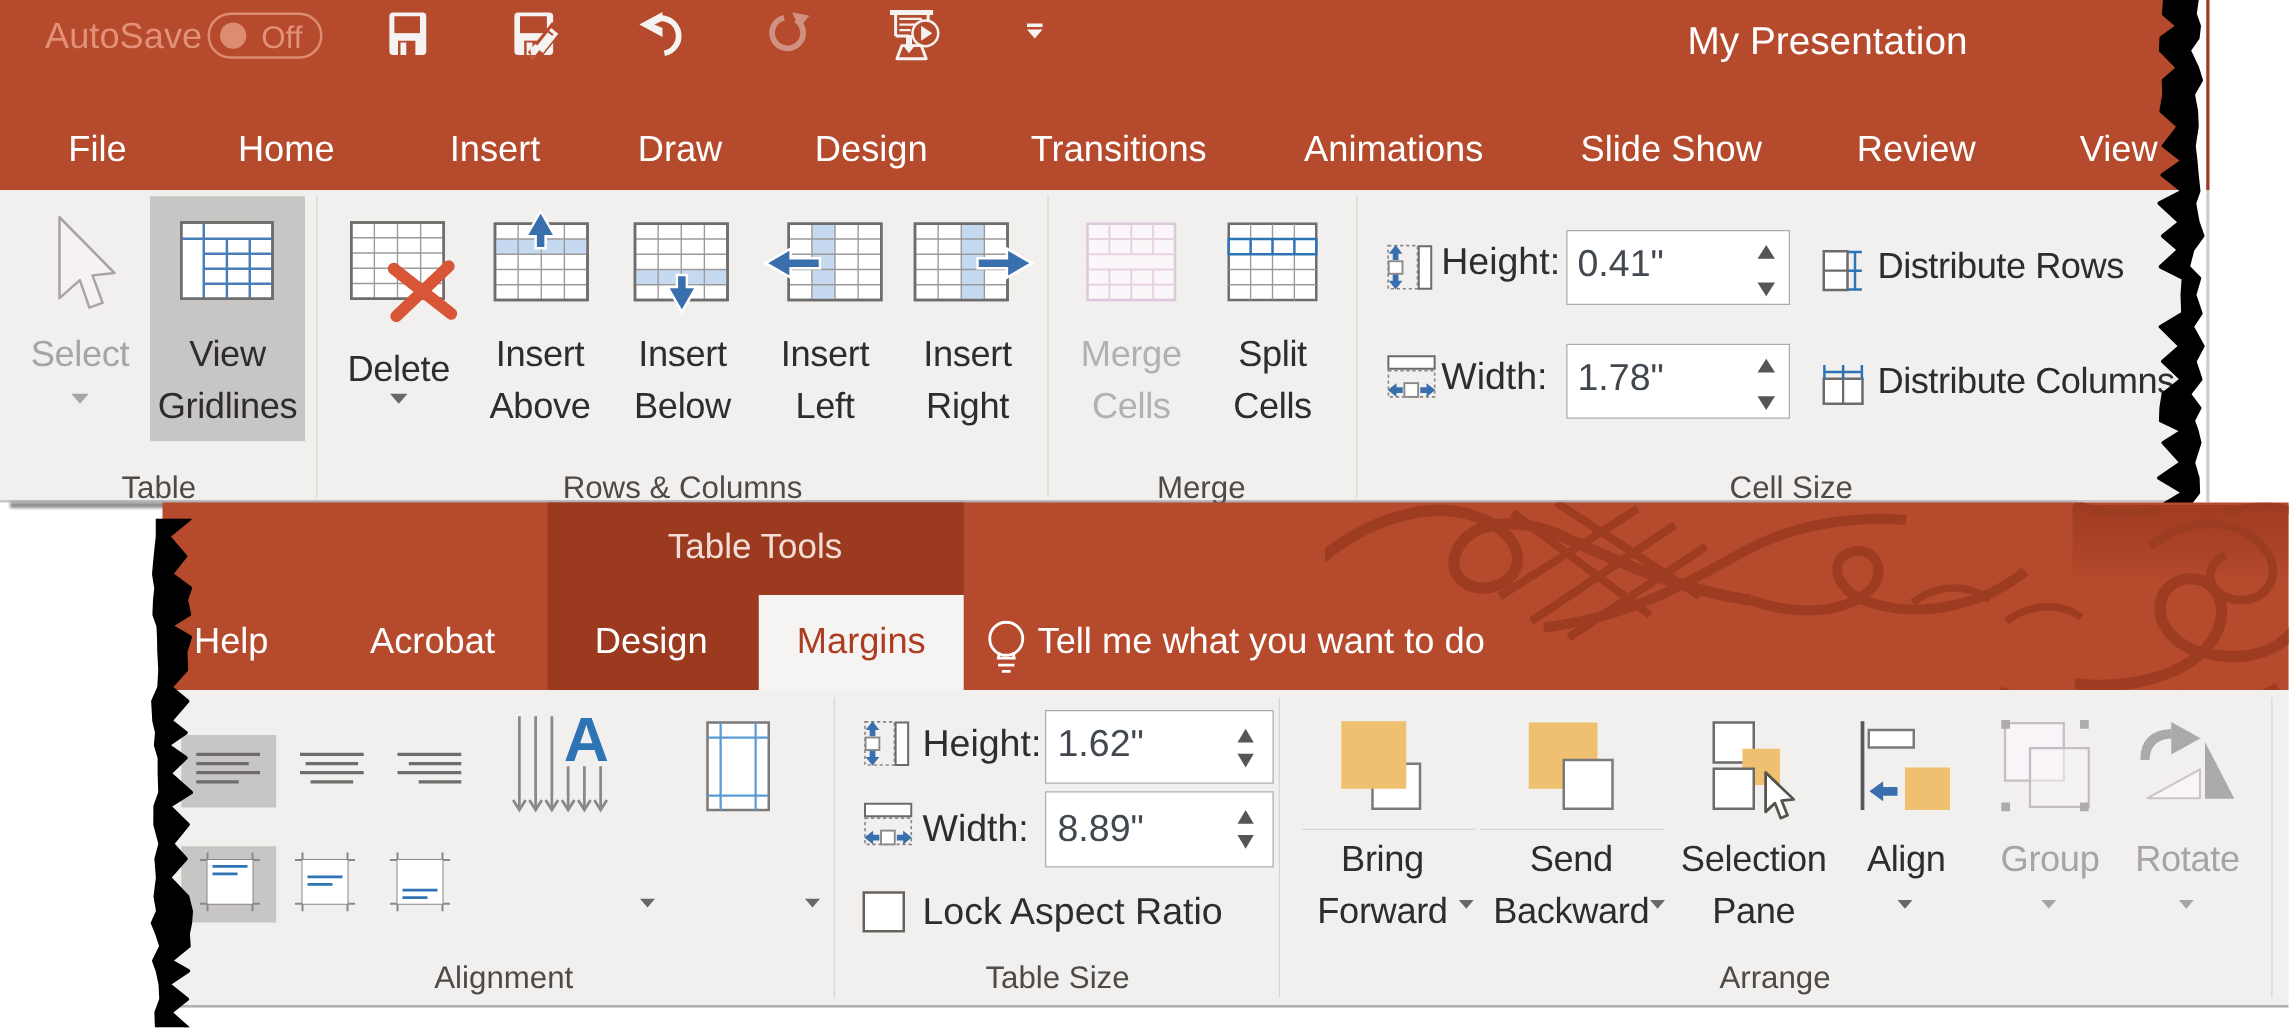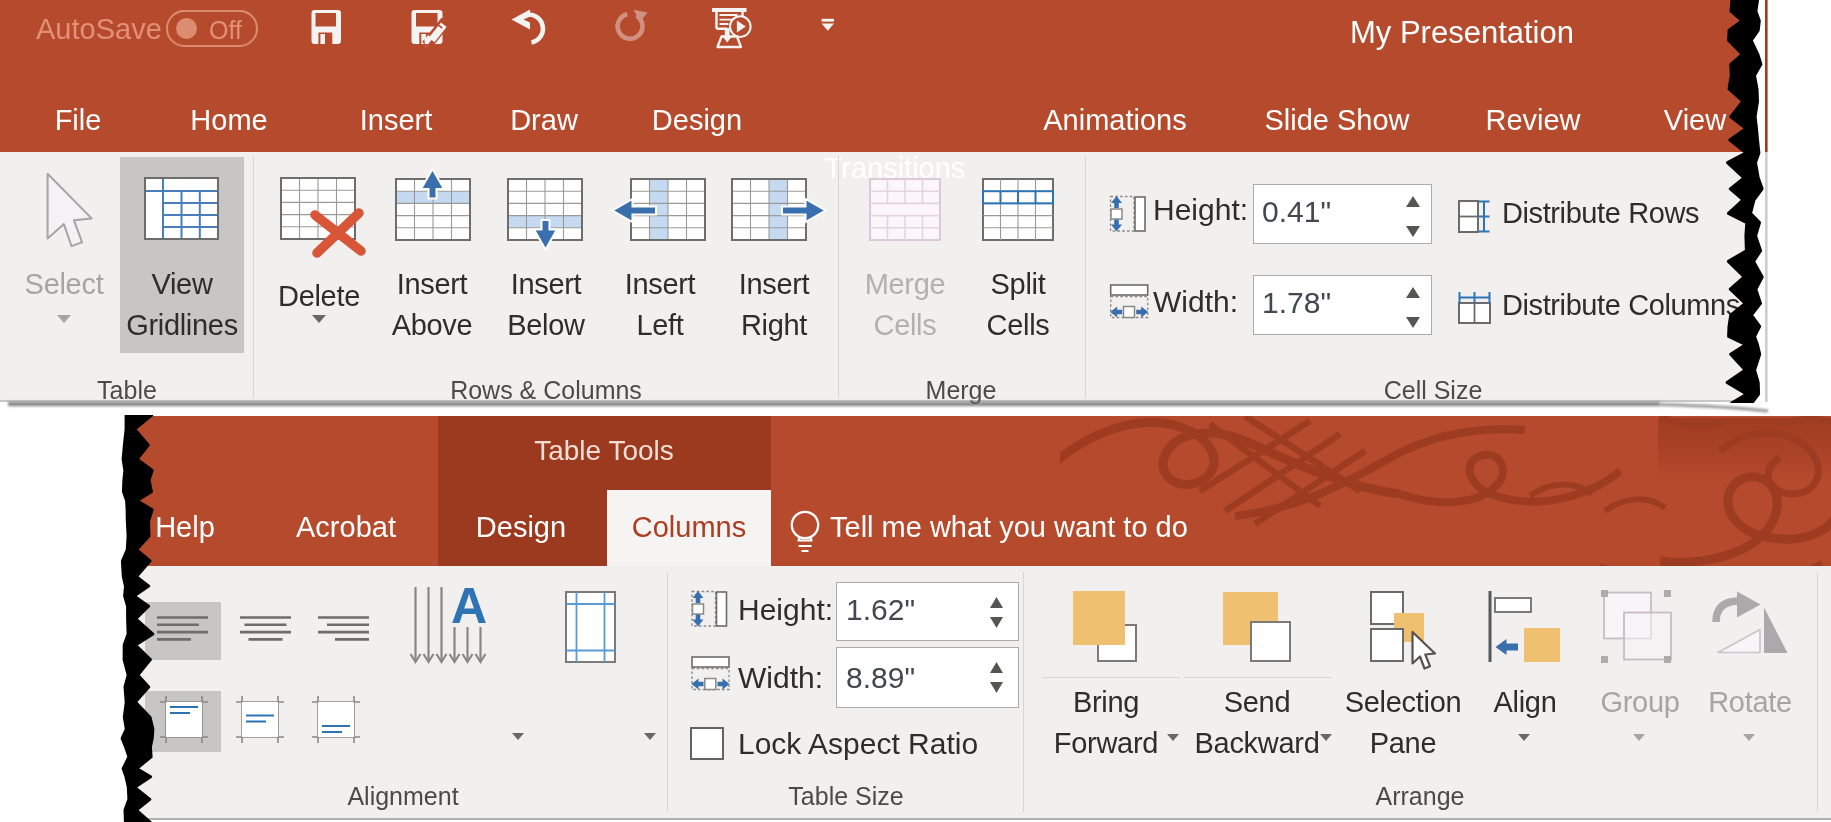--- a/index.html
+++ b/index.html
@@ -59,21 +59,21 @@
 <path d="M526.6,23.6 H539 L532.8,30.8 Z" fill="#f5f3f2"></path>
 </svg>
 
     <div class="abs" style="left:1462px;top:15px;transform:translateX(-50%);color:#fff;font-size:31px;white-space:nowrap;">My Presentation</div>
 
     <div class="tabtxt" style="left:78px;">File</div>
     <div class="tabtxt" style="left:229px;">Home</div>
     <div class="tabtxt" style="left:396px;">Insert</div>
     <div class="tabtxt" style="left:544px;">Draw</div>
     <div class="tabtxt" style="left:697px;">Design</div>
-    <div class="tabtxt" style="left:895px;margin-top:48px;">Transitions</div>
+    <div class="tabtxt" style="left:895px;">Transitions</div>
     <div class="tabtxt" style="left:1115px;">Animations</div>
     <div class="tabtxt" style="left:1337px;">Slide Show</div>
     <div class="tabtxt" style="left:1533px;">Review</div>
     <div class="tabtxt" style="left:1695px;">View</div>
 
     <div class="sep" style="left:253px;top:156px;height:242px;"></div>
     <div class="sep" style="left:838px;top:156px;height:242px;"></div>
     <div class="sep" style="left:1085px;top:156px;height:242px;"></div>
 
     <div class="glbl" style="left:127px;top:376px;">Table</div>
@@ -168,21 +168,21 @@
     <path d="M1660,6.5 Q1730,8.5 1768,13" stroke="#808080" stroke-width="3.5" fill="none" opacity="0.7" style="filter:blur(1.3px)"></path>
   </svg>
 
   <svg class="abs" style="left:1719px;top:0;" width="58" height="403" viewBox="0 0 58 403">
     <path d="M38.5,0.0 L36.9,11.2 L40.3,20.8 L39.2,30.3 L32.2,40.3 L38.8,54.3 L41.9,64.3 L35.5,75.4 L38.0,88.9 L38.5,101.2 L36.1,116.7 L37.5,128.6 L38.5,140.0 L39.9,152.9 L36.5,162.6 L39.2,177.8 L43.1,188.8 L35.0,199.9 L31.5,213.4 L40.5,222.6 L36.6,235.9 L41.6,250.7 L34.6,261.4 L43.2,277.0 L36.8,289.2 L41.5,303.4 L32.4,315.2 L40.7,326.4 L35.5,336.5 L38.4,344.6 L40.7,354.2 L35.6,370.1 L39.2,382.4 L39.6,394.1 L32.8,403.0 L58,403 L58,0 Z" fill="#ffffff"></path>
     <path d="M12.9,0.0 L12.0,11.2 L23.2,20.8 L10.1,30.3 L9.6,40.3 L23.3,54.3 L11.8,64.3 L12.3,75.4 L10.0,88.9 L23.9,101.2 L11.9,116.7 L27.1,128.6 L10.9,140.0 L27.1,152.9 L8.5,162.6 L25.0,177.8 L11.3,188.8 L24.1,199.9 L9.5,213.4 L27.8,222.6 L26.9,235.9 L27.4,250.7 L9.4,261.4 L25.2,277.0 L11.3,289.2 L26.3,303.4 L11.7,315.2 L10.0,326.4 L9.6,336.5 L26.9,344.6 L11.7,354.2 L26.2,370.1 L8.1,382.4 L27.8,394.1 L12.7,403.0 L32.8,403.0 L39.6,394.1 L39.2,382.4 L35.6,370.1 L40.7,354.2 L38.4,344.6 L35.5,336.5 L40.7,326.4 L32.4,315.2 L41.5,303.4 L36.8,289.2 L43.2,277.0 L34.6,261.4 L41.6,250.7 L36.6,235.9 L40.5,222.6 L31.5,213.4 L35.0,199.9 L43.1,188.8 L39.2,177.8 L36.5,162.6 L39.9,152.9 L38.5,140.0 L37.5,128.6 L36.1,116.7 L38.5,101.2 L38.0,88.9 L35.5,75.4 L41.9,64.3 L38.8,54.3 L32.2,40.3 L39.2,30.3 L40.3,20.8 L36.9,11.2 L38.5,0.0 Z" fill="#000" stroke="#000" stroke-width="3" stroke-linejoin="round"></path>
     <rect x="46" y="0" width="2.6" height="152" fill="#9e3a1f"></rect>
     <rect x="46" y="152" width="2.6" height="250" fill="#cfcdcb"></rect>
   </svg>
 
-  <div class="abs" id="piece2" style="left:130px;top:416px;width:1701px;height:360px;">
+  <div class="abs" id="piece2" style="left:130px;top:402px;width:1701px;height:360px;">
 
     <div class="abs" style="left:0;top:0;width:1701px;height:150px;background:#b64a2d;"></div>
 
     <svg class="abs" style="left:930px;top:0;" width="771" height="150" viewBox="0 0 771 150" id="swirls">
 <defs>
           <linearGradient id="bg1" x1="0" y1="0" x2="0" y2="1">
             <stop offset="0" stop-color="#8f3118" stop-opacity="0.55"></stop>
             <stop offset="0.55" stop-color="#8f3118" stop-opacity="0.3"></stop>
             <stop offset="1" stop-color="#8f3118" stop-opacity="0"></stop>
           </linearGradient>
@@ -202,21 +202,21 @@
 </svg>
 
     <div class="abs" style="left:308px;top:0;width:333px;height:150px;background:#9c3a20;"></div>
     <div class="abs" style="left:474px;top:19px;transform:translateX(-50%);color:#f3ddd4;font-size:28px;">Table Tools</div>
 
     <div class="abs" style="left:477px;top:74px;width:164px;height:76px;background:#f5f4f3;"></div>
 
     <div class="abs" style="left:55px;top:95px;transform:translateX(-50%);color:#fff;font-size:29px;">Help</div>
     <div class="abs" style="left:216px;top:95px;transform:translateX(-50%);color:#fff;font-size:29px;">Acrobat</div>
     <div class="abs" style="left:391px;top:95px;transform:translateX(-50%);color:#fff;font-size:29px;">Design</div>
-    <div class="abs" style="left:559px;top:95px;transform:translateX(-50%);color:#ad3d20;font-size:29px;">Columns</div>
+    <div class="abs" style="left:559px;top:95px;transform:translateX(-50%);color:#ad3d20;font-size:29px;">Margins</div>
     <div class="abs" style="left:700px;top:95px;color:#fff;font-size:29px;">Tell me what you want to do</div>
 
     <svg class="abs" style="left:655px;top:90px;" width="40" height="58" viewBox="0 0 40 58">
       <circle cx="20" cy="19" r="13.2" fill="none" stroke="#fff" stroke-width="2.3"></circle>
       <path d="M14,30 L14,34 M26,30 L26,34 M12.5,34.5 L27.5,34.5 M13.5,40 L26.5,40 M16.5,45 L23.5,45" stroke="#fff" stroke-width="2.2" fill="none"></path>
     </svg>
 
     <div class="abs" style="left:0;top:150px;width:1701px;height:252px;background:#f1f0ef;border-bottom:2px solid #b2b0ae;"></div>
 
     <div class="sep" style="left:537px;top:156px;height:240px;"></div>

